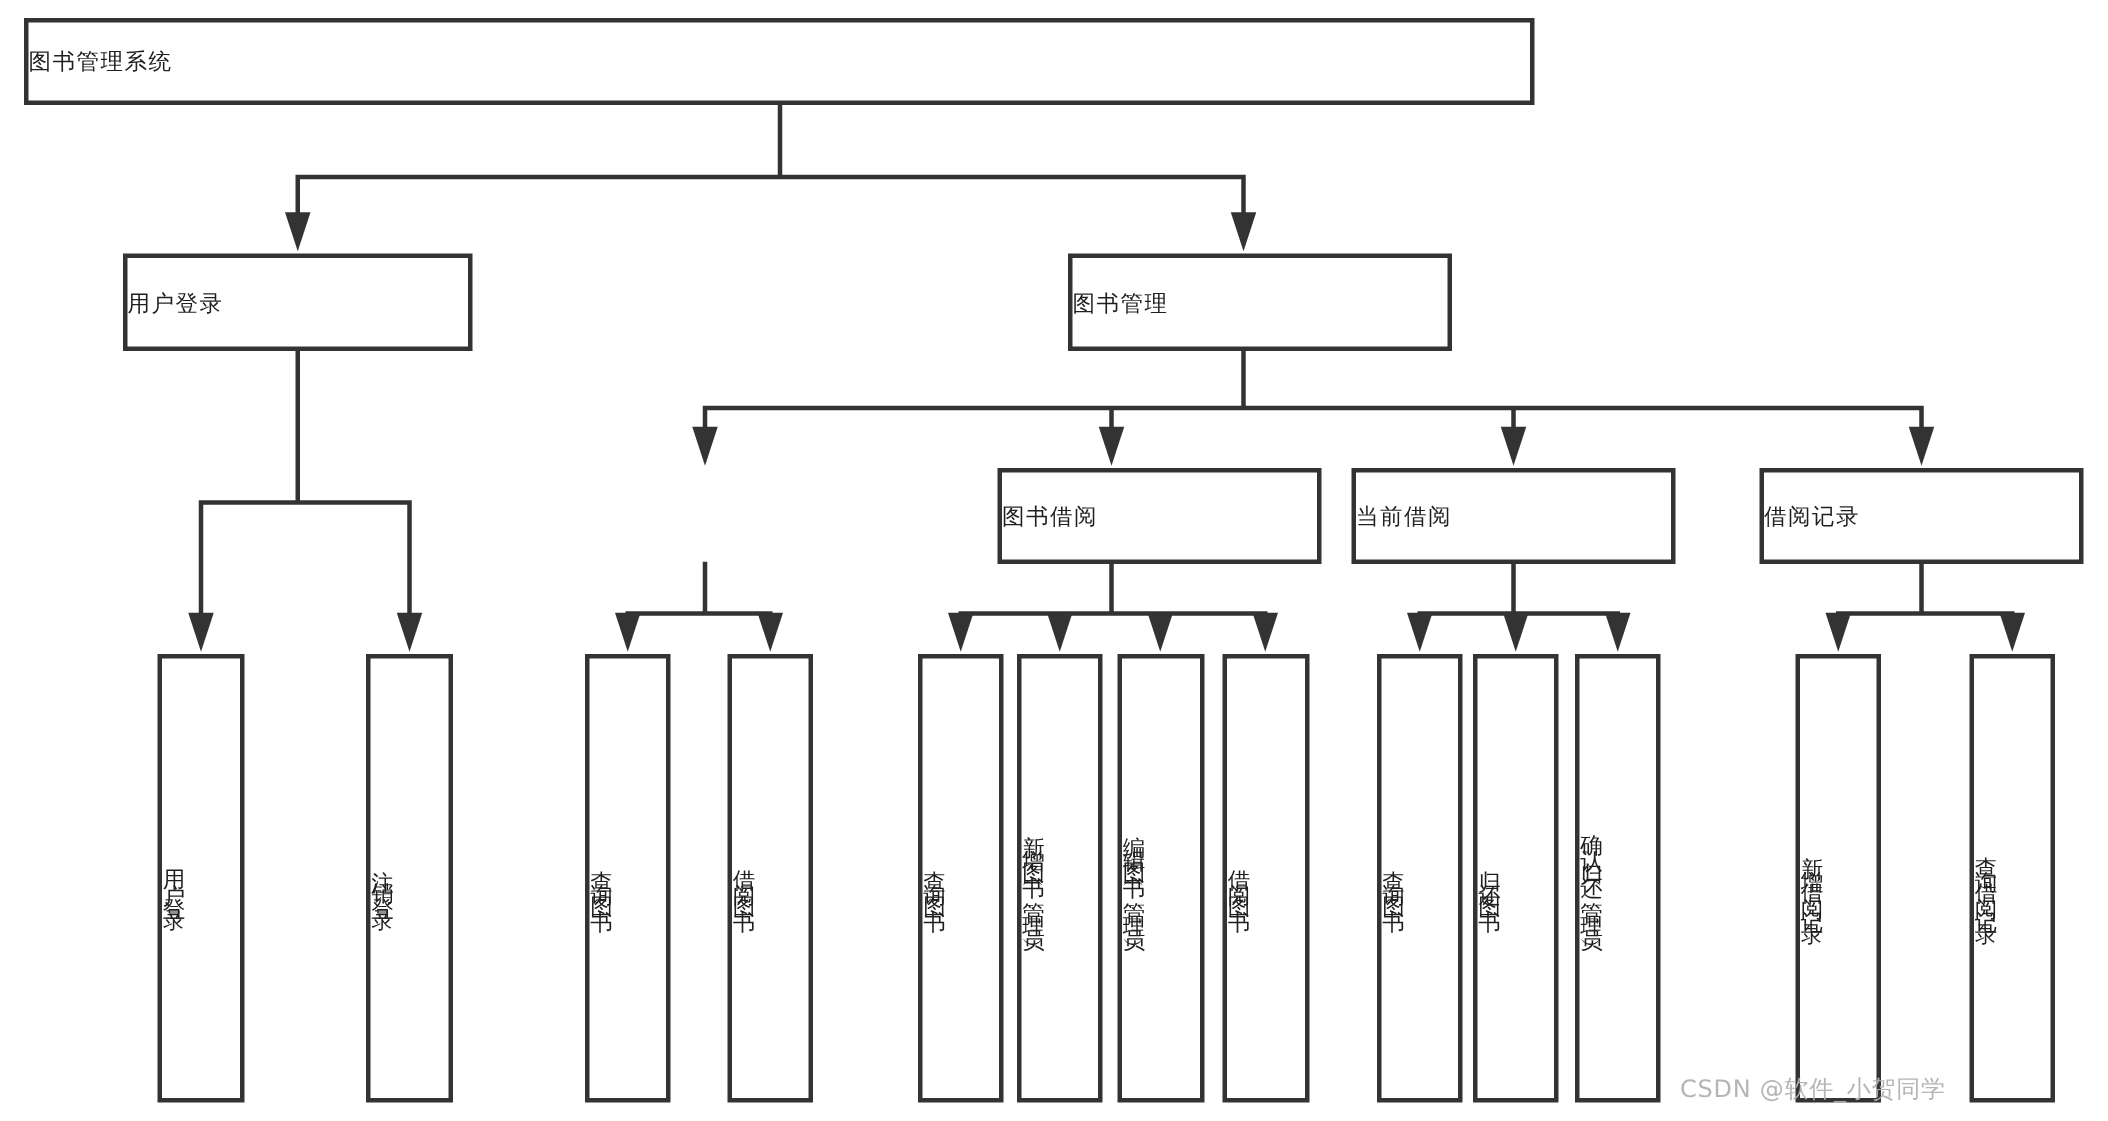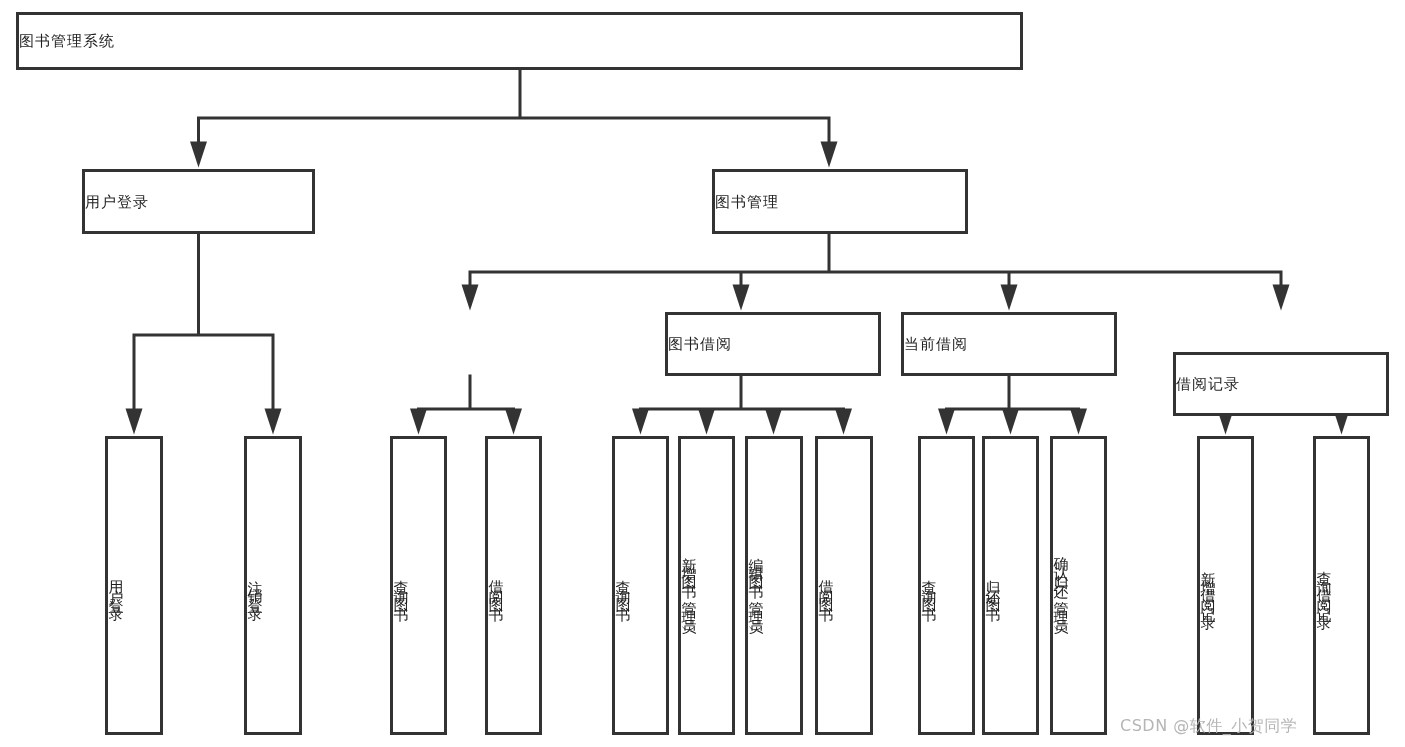--- a/index.html
+++ b/index.html
@@ -71,21 +71,21 @@
   <div class="node node-h" style="left:712px;top:169px;width:256px;height:65px;">
     <span>图书管理</span>
   </div>
 
   <div class="node node-h" style="left:633px;top:312px;width:216px;height:64px;margin-left:32px;">
     <span>图书借阅</span>
   </div>
   <div class="node node-h" style="left:901px;top:312px;width:216px;height:64px;">
     <span>当前借阅</span>
   </div>
-  <div class="node node-h" style="left:1173px;top:312px;width:216px;height:64px;margin-top:40px;">
+  <div class="node node-h" style="left:1173px;top:312px;width:216px;height:64px;">
     <span>借阅记录</span>
   </div>
 
   <div class="node node-v" style="left:105px;top:436px;width:58px;height:299px;">
     <span>用户登录</span>
   </div>
   <div class="node node-v" style="left:244px;top:436px;width:58px;height:299px;">
     <span>注销登录</span>
   </div>
 

